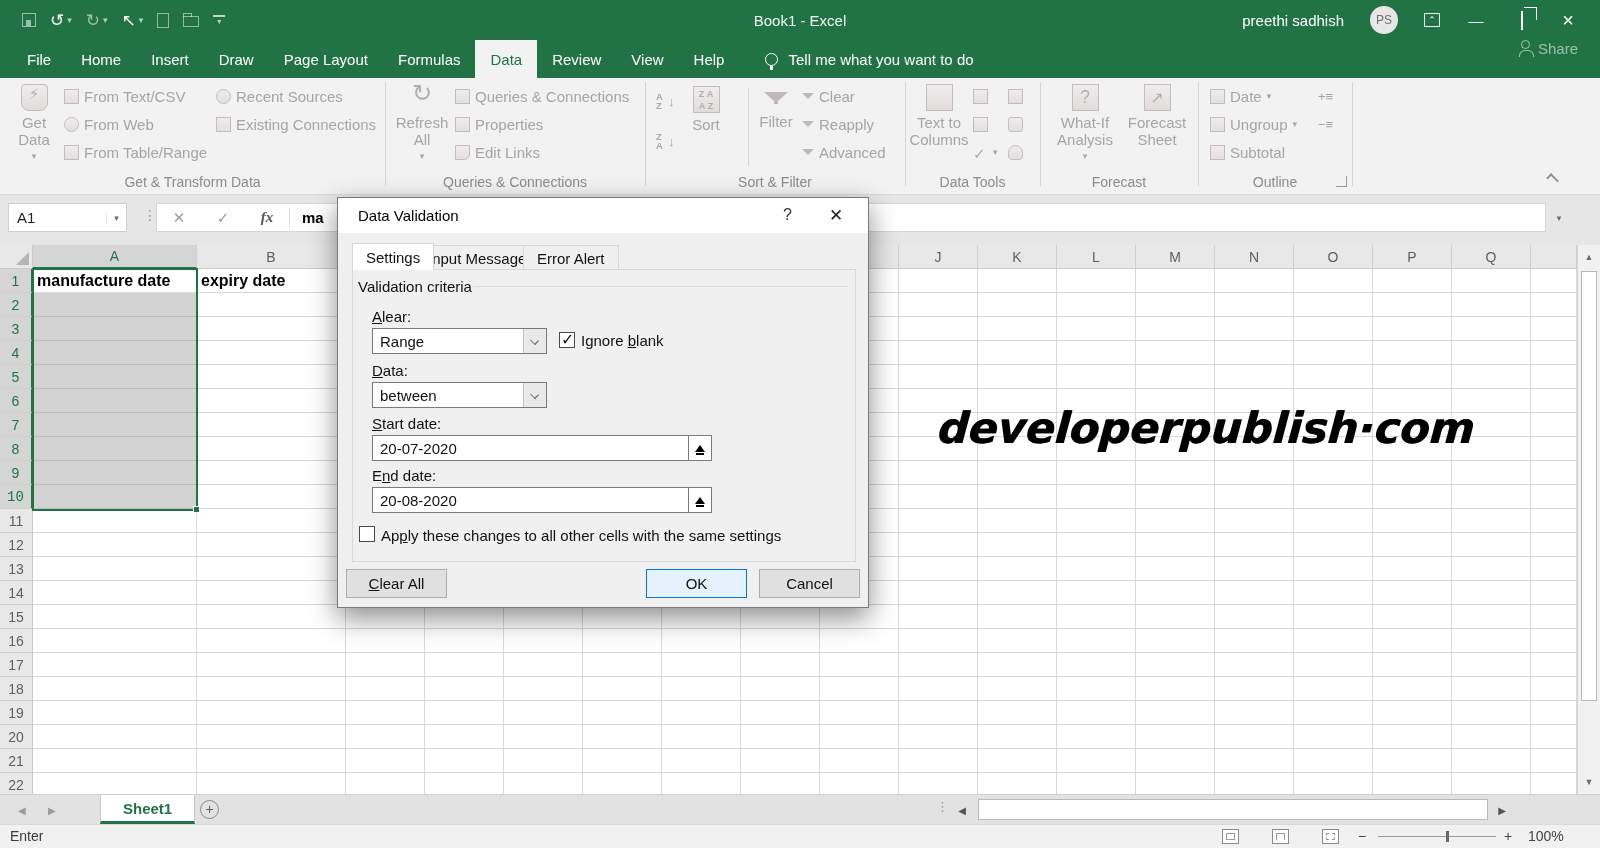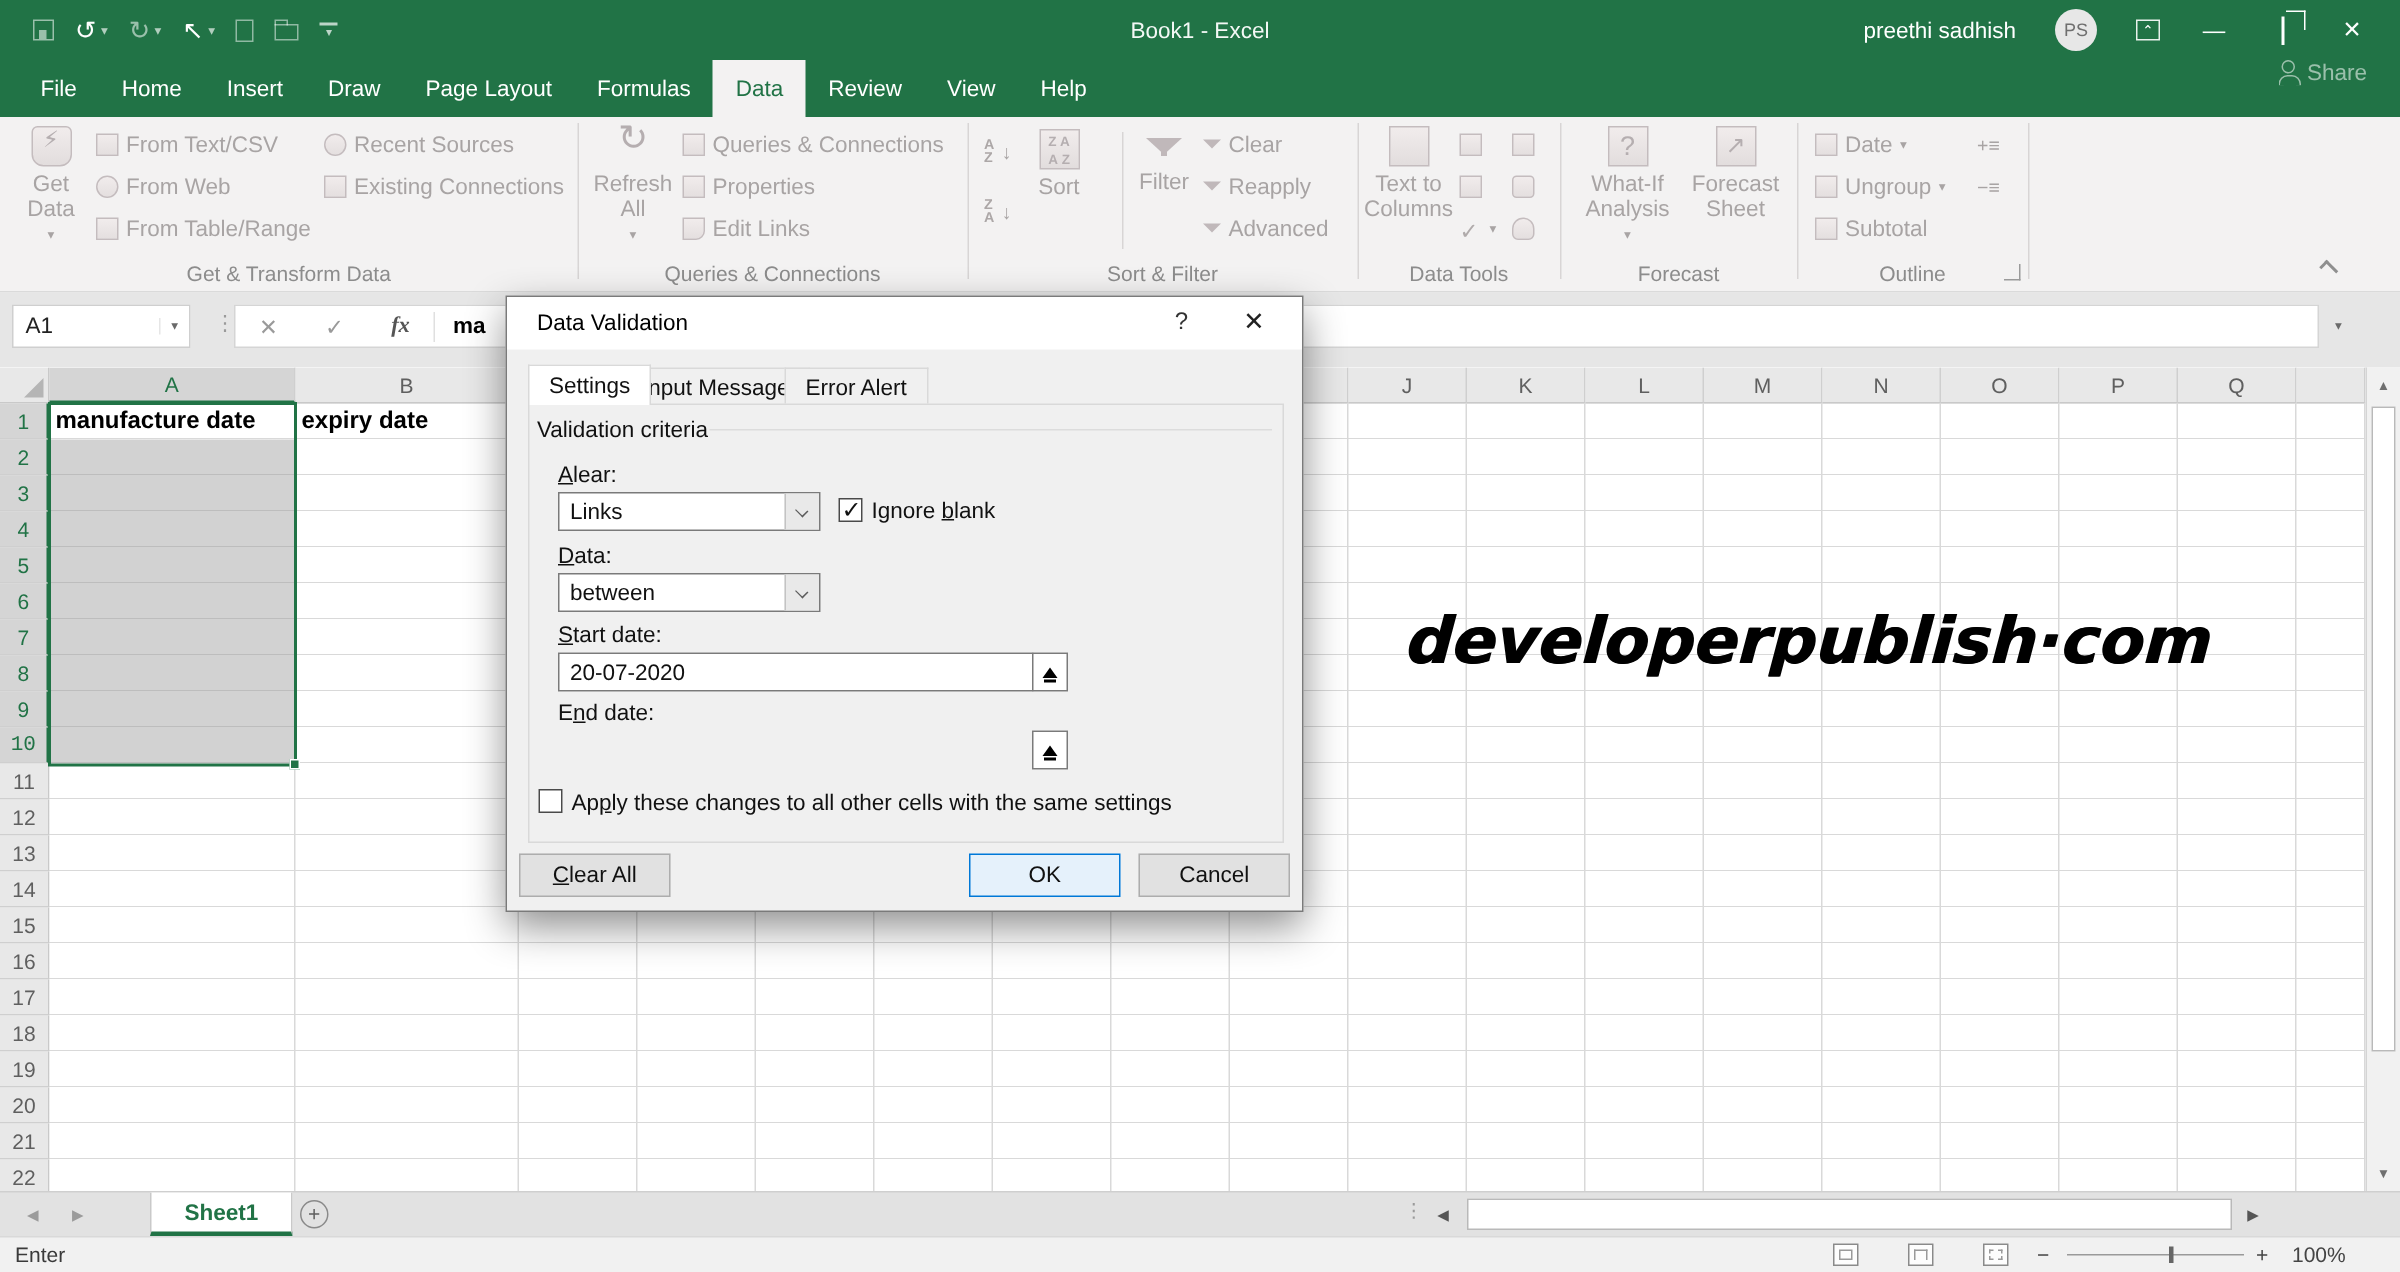--- a/index.html
+++ b/index.html
@@ -176,20 +176,24 @@
         <div class="mtab">Home</div>
         <div class="mtab">Insert</div>
         <div class="mtab">Draw</div>
         <div class="mtab">Page Layout</div>
         <div class="mtab">Formulas</div>
         <div class="mtab active">Data</div>
         <div class="mtab">Review</div>
         <div class="mtab">View</div>
         <div class="mtab">Help</div>
       </div>
+    <div class="tellme">
+      <span class="bulb"></span>
+      <span>Tell me what you want to do</span>
+    </div>
     <div class="share">
       <span class="person"></span>
       <span>Share</span>
     </div>
   </div>
 
   <div class="ribbon">
 
     <div class="rsep" style="left:385px"></div>
       <div class="rsep" style="left:645px"></div>
@@ -475,21 +479,21 @@
     <div class="dtab active" style="left:14px">Settings</div>
     <div class="dtab" style="left:76px">Input Message</div>
     <div class="dtab" style="left:185px">Error Alert</div>
 
     <div class="dpage"></div>
     <div class="dsection">Validation criteria</div>
     <div class="dsecline" style="left:135px;width:375px"></div>
 
     <div class="dlabel" style="left:34px;top:110px"><span class="ul">A</span><span>lear:</span></div>
     <div class="combo" style="left:34px;top:130px">
-      <span class="cval">Links</span>
+      <span class="cval">Range</span>
       <span class="cbtn">
           <span class="chev"></span>
         </span>
     </div>
 
     <div class="checkbox checked" id="cb-ignore" style="left:221px;top:134px"></div>
     <div class="dlabel" style="left:243px;top:134px"><span>Ignore </span><span class="ul">b</span><span>lank</span></div>
 
     <div class="dlabel" style="left:34px;top:164px"><span class="ul">D</span><span>ata:</span></div>
     <div class="combo" style="left:34px;top:184px">
@@ -499,20 +503,21 @@
         </span>
     </div>
 
     <div class="dlabel" style="left:34px;top:217px"><span class="ul">S</span><span>tart date:</span></div>
     <input class="dinput" style="left: 34px; top: 237px; width: 317px;" value="20-07-2020">
     <div class="collapsebtn" style="left:350px;top:237px">
         <span class="uparr"></span>
       </div>
 
     <div class="dlabel" style="left:34px;top:269px"><span>E</span><span class="ul">n</span><span>d date:</span></div>
+    <input class="dinput" style="left: 34px; top: 289px; width: 317px;" value="20-08-2020">
     <div class="collapsebtn" style="left:350px;top:289px">
         <span class="uparr"></span>
       </div>
 
     <div class="checkbox" id="cb-apply" style="left:21px;top:328px"></div>
     <div class="dlabel" style="left:43px;top:329px"><span>Ap</span><span class="ul">p</span><span>ly these changes to all other cells with the same settings</span></div>
 
     <div class="dbtn" style="left:8px">
         <span><span class="ul">C</span><span>lear All</span></span>
       </div>

